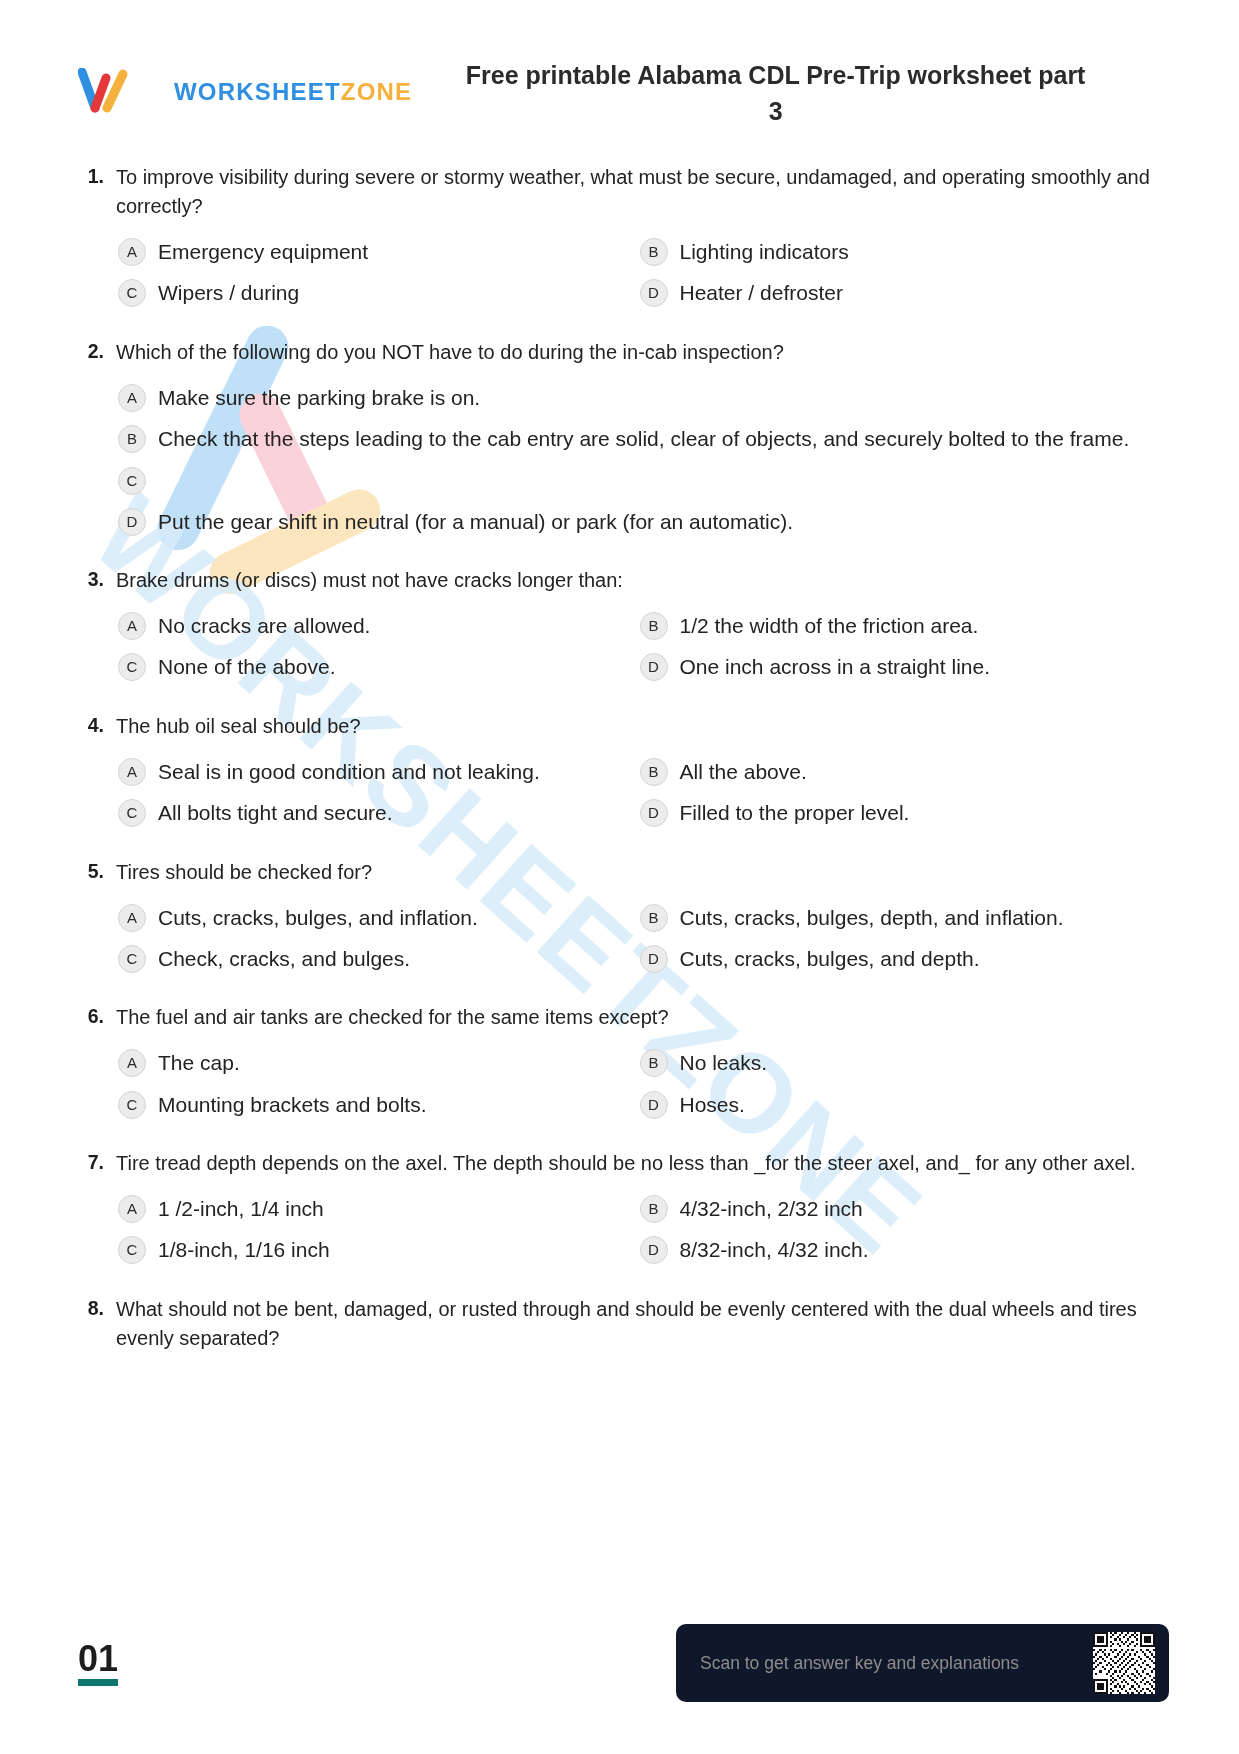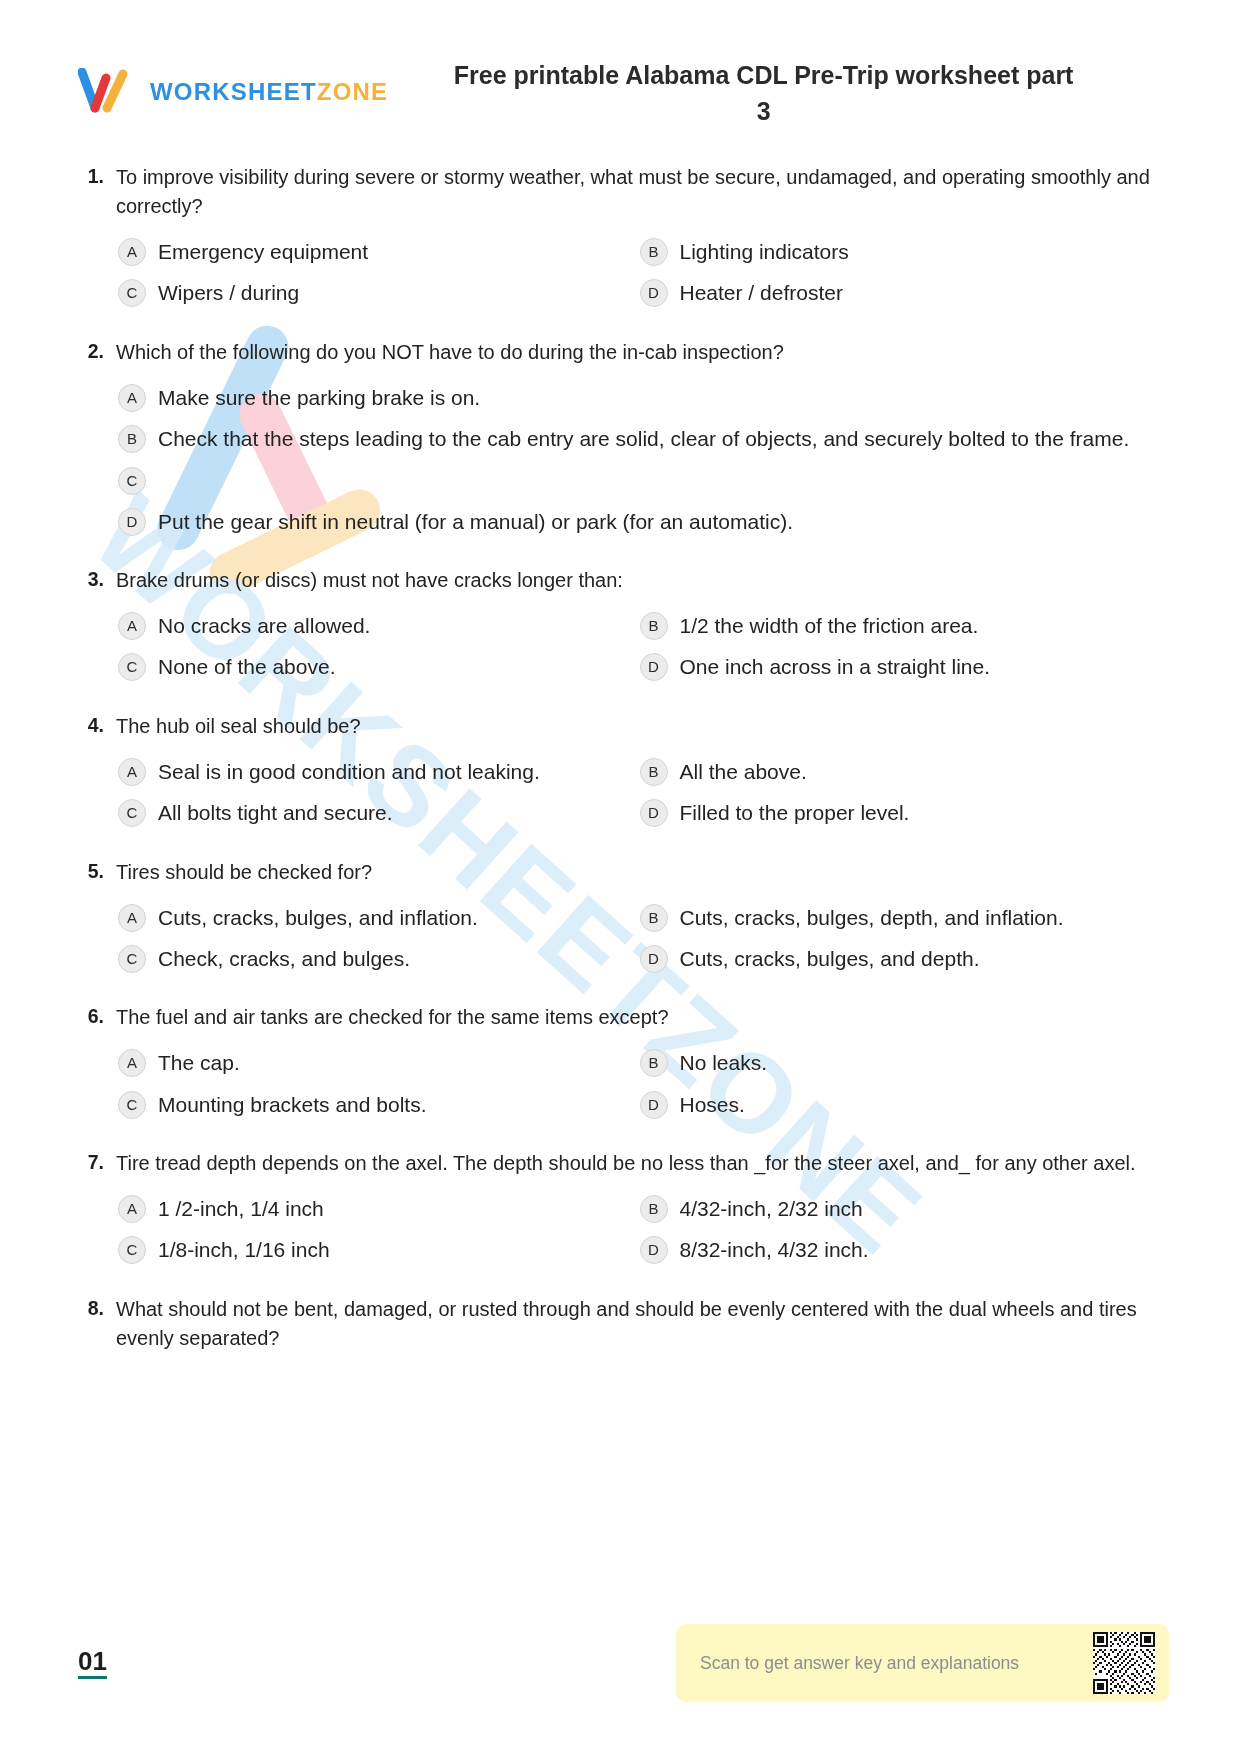--- a/index.html
+++ b/index.html
@@ -93,21 +93,21 @@
   .logo-mark {
     width: 58px;
     height: 48px;
     position: relative;
   }
   .logo-word {
     font-size: 24px;
     font-weight: 700;
     letter-spacing: 1.2px;
   }
-  .logo-word .w1 { color: #2f8fe0; }
+  .logo-word .w1 { color: #2f8fe0; margin-left: 24px; }
   .logo-word .w2 { color: #f5b13d; }
 
   .title {
     flex: 1 1 auto;
     text-align: center;
     font-size: 25px;
     font-weight: 700;
     line-height: 1.42;
     color: #2b2b2b;
     padding: 0 30px 0 0;
@@ -184,32 +184,32 @@
     left: 0;
     right: 0;
     bottom: 52px;
     z-index: 3;
     display: flex;
     align-items: center;
     padding: 0 70px 0 78px;
     box-sizing: border-box;
   }
   .page-num {
-    font-size: 26px;
+    font-size: 36px;
     font-weight: 700;
     color: #1d1d1d;
-    border-bottom: 3px solid #0f766e;
+    border-bottom: 7px solid #0f766e;
     padding-bottom: 2px;
     line-height: 1;
   }
   .scan-box {
     margin-left: auto;
     width: 493px;
     height: 78px;
-    background: #fef9c3;
+    background: #0f172a;
     border-radius: 10px;
     display: flex;
     align-items: center;
     justify-content: space-between;
     padding: 0 14px 0 24px;
     box-sizing: border-box;
   }
   .scan-text {
     font-size: 17.5px;
     color: #8d8d8d;

